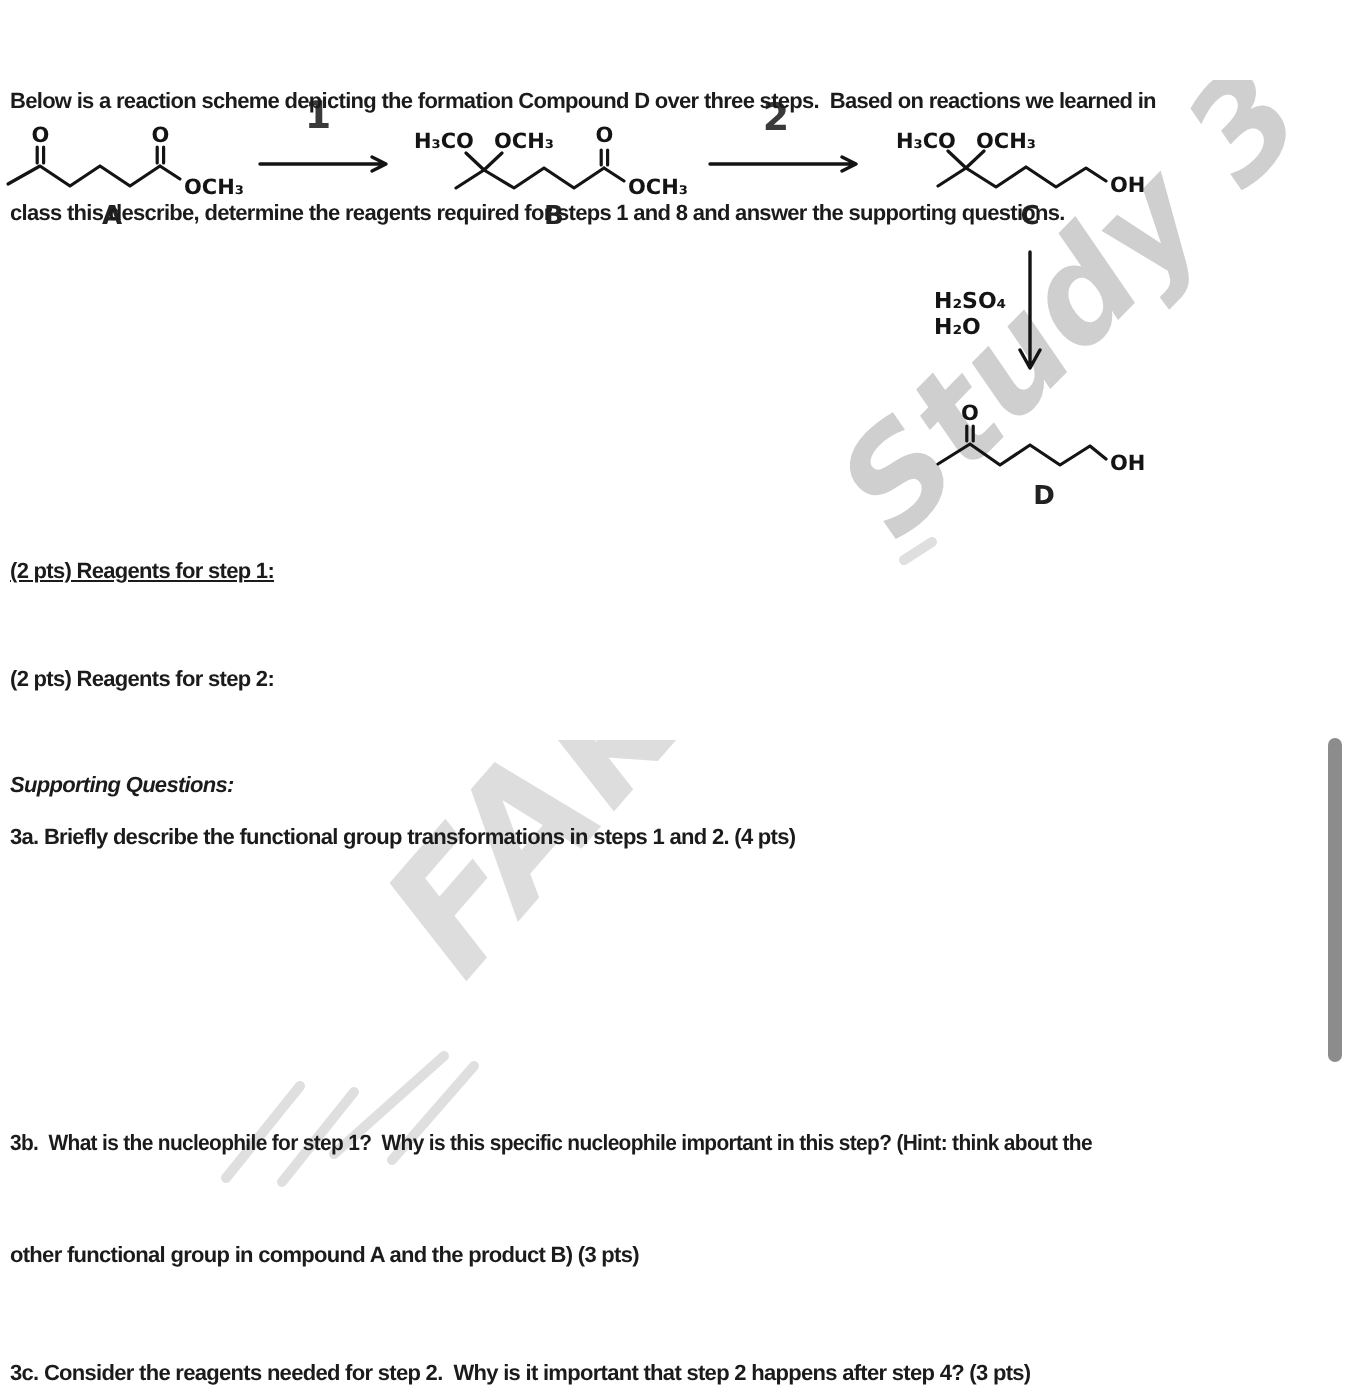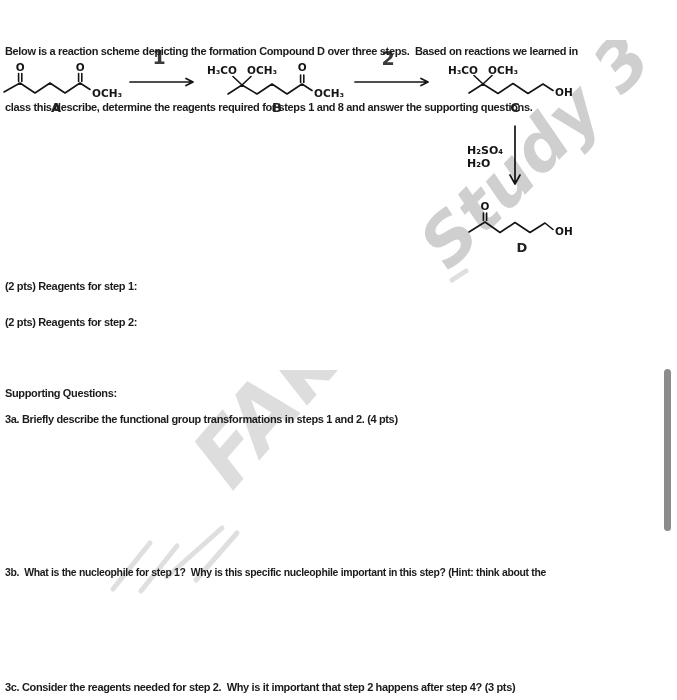--- a/index.html
+++ b/index.html
@@ -8,21 +8,21 @@
     overflow:hidden;font-family:"Liberation Sans",sans-serif;
   }
   .txt{
     position:absolute;left:5px;color:#1b1b1b;
     font:700 11px/18.5px "Liberation Sans",sans-serif;
     letter-spacing:-0.35px;white-space:pre;z-index:2;
   }
   .txt .line{display:block;}
   .seg-normal{font-weight:700;}
   .seg-bold{font-weight:800;text-align:center;}
-  .italic{}
+  .italic{font-style:italic;}
   .squeeze{transform:scaleX(0.95);transform-origin:left center;}
   svg{position:absolute;left:0;pointer-events:none;}
   #scheme-svg{top:40px;z-index:1;}
   #watermark2-svg{top:370px;left:80px;z-index:0;}
   .bond{stroke:#141414;stroke-width:1.6;fill:none;stroke-linecap:round;stroke-linejoin:round;}
   .arrow{stroke:#141414;stroke-width:1.7;fill:none;stroke-linecap:round;stroke-linejoin:round;}
   .chem{font:700 10.5px "DejaVu Sans",sans-serif;fill:#141414;}
   .chem-sm{font:700 11px "DejaVu Sans",sans-serif;fill:#141414;}
   .cmpd-label{font:700 13px "DejaVu Sans",sans-serif;fill:#222222;}
   .step-num{font:700 19px "DejaVu Sans",sans-serif;fill:#3a3a3a;}
@@ -100,27 +100,28 @@
     <text class="chem" x="555" y="235">OH</text>
     <text class="cmpd-label" x="522" y="252" text-anchor="middle">D</text>
   </g>
 </svg>
 
 <svg id="watermark2-svg" width="320" height="235" viewBox="80 370 320 235">
   <text class="wm-text2" transform="translate(232,492) rotate(-49)">FAk</text>
   <path class="wm-stroke" d="M 113 589 L 150 543 M 141 591 L 177 546 M 167 577 L 222 528 M 196 580 L 237 533"></path>
 </svg>
 
-<div class="txt" style="top:277px;">(2 pts) Reagents for step 1:</div>
+<div class="txt" style="top:277px;text-decoration:underline;">(2 pts) Reagents for step 1:</div>
 
-<div class="txt" style="top:313px;">(2 pts) Reagents for step 2:</div>
+<div class="txt" style="top:331px;">(2 pts) Reagents for step 2:</div>
 
 <div class="txt italic" style="top:384px;">Supporting Questions:</div>
 
 <div class="txt" style="top:410px;">3a. Briefly describe the functional group transformations in steps 1 and 2. (4 pts)</div>
 
 <div class="txt" style="top:526px;width:668px;">
   <span class="line squeeze">3b.  What is the nucleophile for step 1?  Why is this specific nucleophile important in this step? (Hint: think about the</span>
+  <span class="line">other functional group in compound A and the product B) (3 pts)</span>
 </div>
 
 <div class="txt" style="top:678px;">3c. Consider the reagents needed for step 2.  Why is it important that step 2 happens after step 4? (3 pts)</div>
 
 <div id="scrollbar-thumb"></div>
 
 </body></html>

